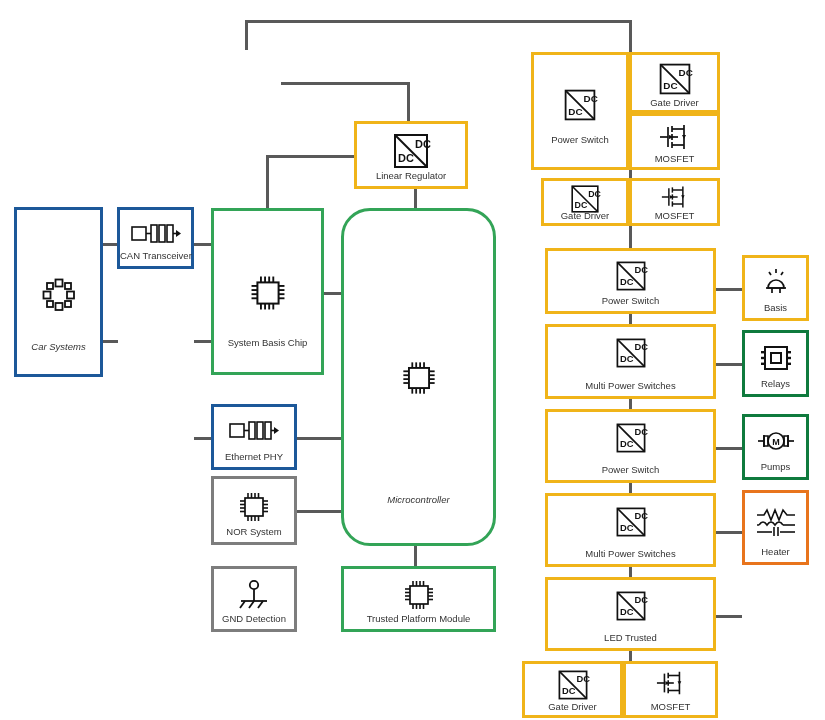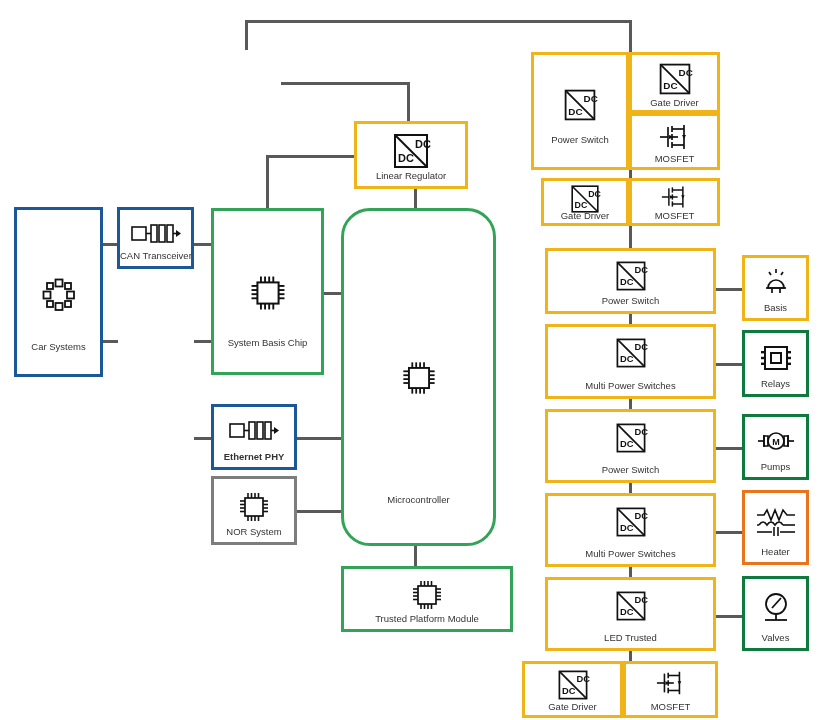--- a/index.html
+++ b/index.html
@@ -7,21 +7,21 @@
        font-family:"Liberation Sans","DejaVu Sans",sans-serif;color:#2a2a2a;}
   #canvas{position:absolute;left:0;top:0;width:825px;height:720px;}
 
   
   .blk{position:absolute;box-sizing:border-box;background:#fff;
        border:3px solid #888;display:flex;flex-direction:column;
        align-items:center;justify-content:center;z-index:3;}
   .blk .lbl{position:absolute;left:0;right:0;text-align:center;
             font-size:9.5px;line-height:11px;color:#333;white-space:nowrap;}
   .blk.lbl-bottom .lbl{bottom:5px;}
-  .blk.lbl-mid .lbl{top:50%;transform:translateY(-50%);}
+  .blk.lbl-mid .lbl{top:50%;transform:translateY(-50%);font-style:italic;}
   .blk .sym{position:absolute;left:50%;transform:translateX(-50%);}
 
   
   .c-blue{border-color:#1c5899;}
   .c-green{border-color:#33a457;}
   .c-amber{border-color:#f0b419;}
   .c-gray{border-color:#7d7d7d;}
   .c-dgreen{border-color:#0f7a3d;}
   .c-orange{border-color:#e8741c;}
 
@@ -116,21 +116,21 @@
           <line x1="43" y1="11.5" x2="49" y2="11.5"></line>
         </g>
         <polygon points="46,8 51,11.5 46,15" fill="#111"></polygon>
       </svg>
     </span>
     <span class="lbl">CAN Transceiver</span>
   </div>
 
 
 
-  <div class="blk c-blue lbl-bottom" style="left:211px;top:404px;width:86px;height:66px;font-weight:bold;">
+  <div class="blk c-blue lbl-bottom" style="left:211px;top:404px;width:86px;height:66px;">
     <span class="sym" style="top:12px;">
       <svg width="52" height="22" viewBox="0 0 52 22">
         <g fill="none" stroke="#111" stroke-width="1.6">
           <rect x="2" y="5" width="14" height="13"></rect>
           <line x1="16" y1="11.5" x2="21" y2="11.5"></line>
           <rect x="21" y="3" width="6" height="17"></rect>
           <rect x="29" y="3" width="6" height="17"></rect>
           <rect x="37" y="3" width="6" height="17"></rect>
           <line x1="43" y1="11.5" x2="49" y2="11.5"></line>
         </g>
@@ -162,20 +162,35 @@
               <line x1="26" y1="14.5" x2="31" y2="14.5"></line>
             <line x1="26" y1="18" x2="31" y2="18"></line>
               <line x1="26" y1="21.5" x2="31" y2="21.5"></line>
           </g>
         </g>
       </svg>
     </span>
     <span class="lbl">NOR System</span>
   </div>
 
+  <div class="blk c-gray lbl-bottom" style="left:211px;top:566px;width:86px;height:66px;">
+    <span class="sym" style="top:10px;">
+      <svg width="38" height="34" viewBox="0 0 38 34">
+        <g fill="none" stroke="#111" stroke-width="1.8">
+          <circle cx="19" cy="6" r="4.2"></circle>
+          <line x1="19" y1="10.3" x2="19" y2="22"></line>
+          <line x1="6" y1="22" x2="32" y2="22"></line>
+          <line x1="10" y1="22" x2="5" y2="29"></line>
+          <line x1="19" y1="22" x2="14" y2="29"></line>
+          <line x1="28" y1="22" x2="23" y2="29"></line>
+        </g>
+      </svg>
+    </span>
+    <span class="lbl">GND Detection</span>
+  </div>
 
   <div class="blk c-green lbl-bottom" style="left:211px;top:208px;width:113px;height:167px;">
     <span class="sym" style="top:62px;">
       <svg width="40" height="40" viewBox="0 0 34 34">
         <g stroke="#111" stroke-width="1.7" fill="none">
           <rect x="8" y="8" width="18" height="18"></rect>
           <g stroke-width="1.6">
             <line x1="11" y1="8" x2="11" y2="3"></line>
               <line x1="14.5" y1="8" x2="14.5" y2="3"></line>
             <line x1="18" y1="8" x2="18" y2="3"></line>
@@ -221,21 +236,21 @@
               <line x1="26" y1="14.5" x2="31" y2="14.5"></line>
             <line x1="26" y1="18" x2="31" y2="18"></line>
               <line x1="26" y1="21.5" x2="31" y2="21.5"></line>
           </g>
         </g>
       </svg>
     </span>
     <span class="lbl" style="top:283px;transform:none;">Microcontroller</span>
   </div>
 
-  <div class="blk c-green lbl-bottom" style="left:341px;top:566px;width:172px;height:66px;">
+  <div class="blk c-green lbl-bottom" style="left:341px;top:566px;width:155px;height:66px;">
     <span class="sym" style="top:9px;">
       <svg width="34" height="34" viewBox="0 0 34 34">
         <g stroke="#111" stroke-width="1.7" fill="none">
           <rect x="8" y="8" width="18" height="18"></rect>
           <g stroke-width="1.6">
             <line x1="11" y1="8" x2="11" y2="3"></line>
               <line x1="14.5" y1="8" x2="14.5" y2="3"></line>
             <line x1="18" y1="8" x2="18" y2="3"></line>
               <line x1="21.5" y1="8" x2="21.5" y2="3"></line>
             <line x1="11" y1="26" x2="11" y2="31"></line>
@@ -506,27 +521,14 @@
           <line x1="3" y1="25" x2="18" y2="25"></line>
           <line x1="26" y1="25" x2="41" y2="25"></line>
           <line x1="20" y1="20" x2="20" y2="29"></line>
           <line x1="24" y1="20" x2="24" y2="29"></line>
         </g>
       </svg>
     </span>
     <span class="lbl">Heater</span>
   </div>
 
-  <div class="blk c-dgreen lbl-bottom" style="left:742px;top:576px;width:67px;height:75px;">
-    <span class="sym" style="top:12px;">
-      <svg width="34" height="36" viewBox="0 0 34 36">
-        <g fill="none" stroke="#111" stroke-width="1.8">
-          <circle cx="17" cy="13" r="10"></circle>
-          <line x1="13" y1="17" x2="22" y2="7"></line>
-          <line x1="17" y1="23" x2="17" y2="29"></line>
-          <line x1="6" y1="29" x2="28" y2="29"></line>
-        </g>
-      </svg>
-    </span>
-    <span class="lbl">Valves</span>
-  </div>
 
 </div>
 
 </body></html>

